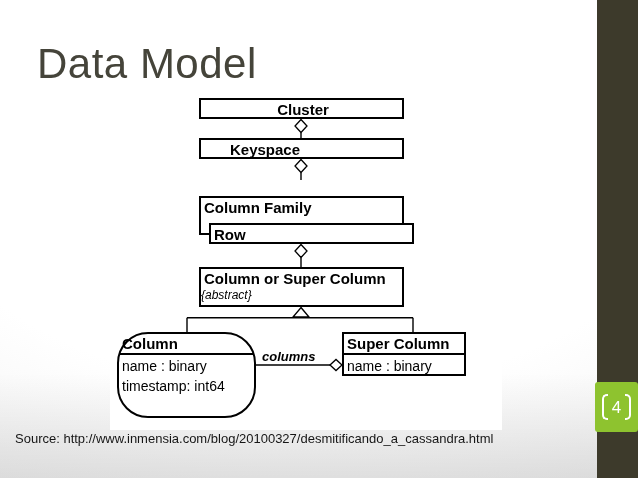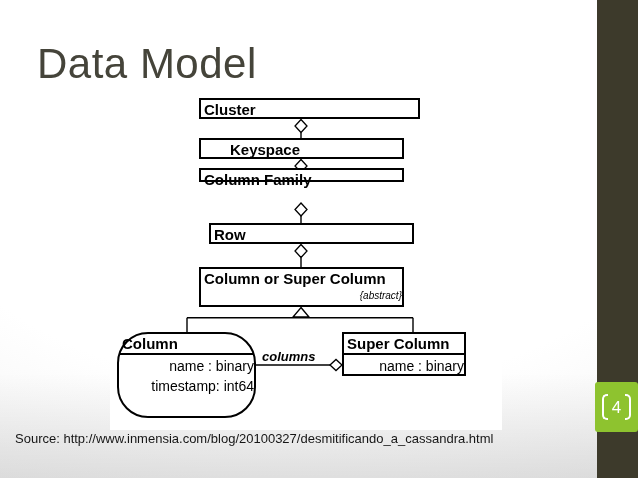--- a/index.html
+++ b/index.html
@@ -31,32 +31,32 @@
   }
   .diagram-bg{position:absolute;left:110px;top:92px;width:392px;height:338px;background:#fff;}
   .connector-layer{position:absolute;left:0;top:0;width:638px;height:478px;pointer-events:none;}
   .uml-box{
     position:absolute;box-sizing:border-box;background:#fff;border:2px solid #000;
     color:#000;
   }
   .uml-box .t{
     font-weight:700;font-size:15px;line-height:17px;padding:1px 0 0 3px;white-space:nowrap;
   }
-  .b1{left:199px;top:98px;width:221px;height:21px;}
+  .b1{left:199px;top:98px;width:205px;height:21px;text-align:center;}
   .b2{left:199px;top:138px;width:205px;height:21px;padding-left:26px;}
-  .b3{left:199px;top:168px;width:205px;height:14px;}
+  .b3{left:199px;top:196px;width:205px;height:39px;}
   .b4{left:199px;top:223px;width:205px;height:21px;margin-left:10px;}
   .b5{left:199px;top:267px;width:205px;height:40px;}
   .b5 .t{line-height:18px;}
-  .b5 .abstract{font-style:italic;font-size:10px;line-height:15px;text-align:right;}
+  .b5 .abstract{font-style:italic;font-size:12px;line-height:15px;text-align:left;}
   .bcol{left:117px;top:332px;width:139px;height:86px;border-radius:31px;}
   .bsup{left:342px;top:332px;width:124px;height:44px;}
   .uml-box .t.divided{border-bottom:2px solid #000;padding-bottom:1px;}
   .attrs{padding:1px 0 0 3px;font-size:14px;line-height:20px;}
-  .attrs div{white-space:nowrap;text-align:right;}
+  .attrs div{white-space:nowrap;}
   .assoc-label{
     position:absolute;left:262px;top:349px;width:70px;text-align:left;
     font-size:13px;font-weight:700;font-style:italic;color:#000;
   }
 </style>
 </head>
 <body>
 
 <div class="slide">
 

